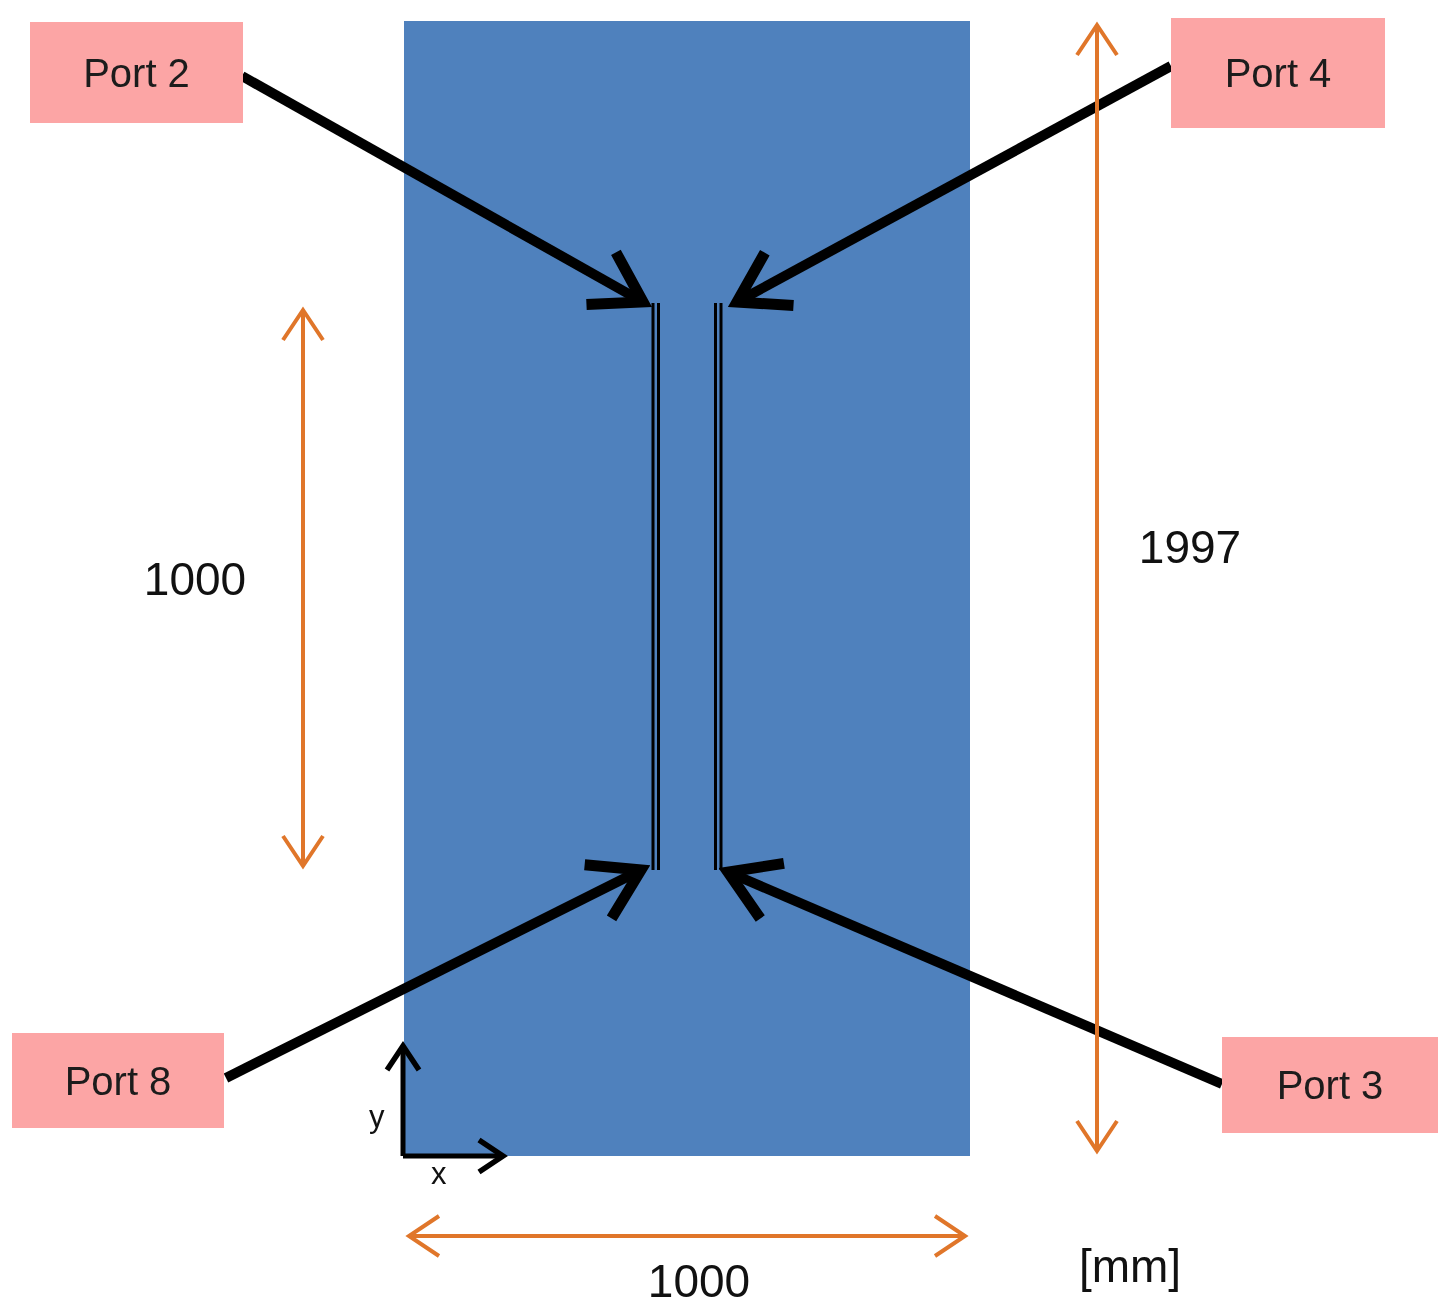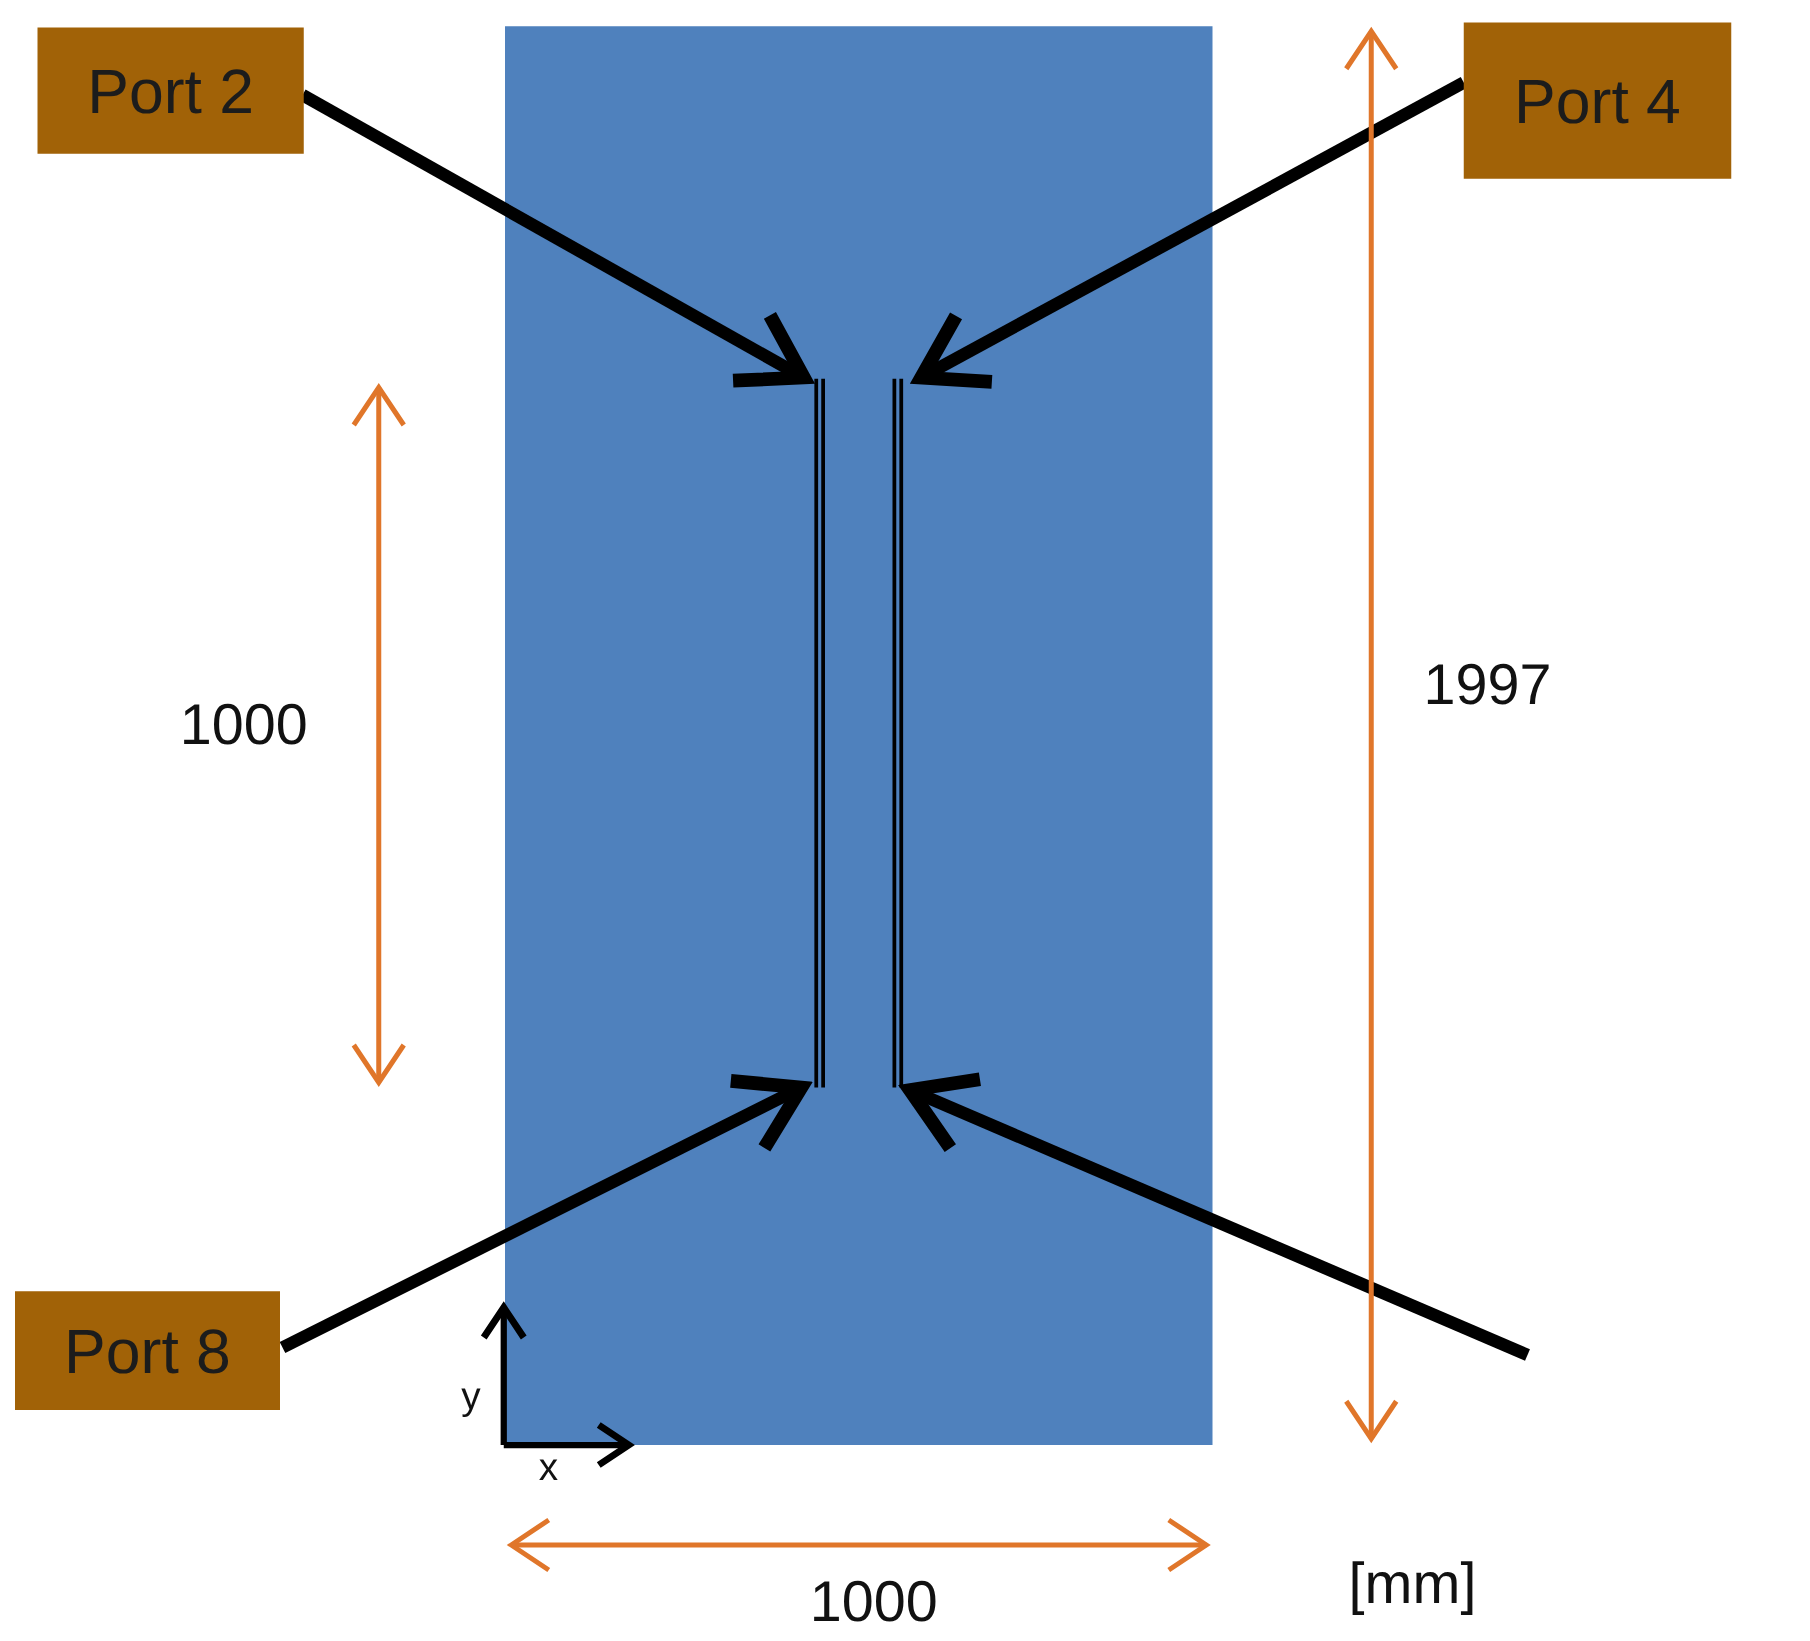--- a/index.html
+++ b/index.html
@@ -7,23 +7,23 @@
     position:relative;
     width:1448px;height:1313px;
     background:#ffffff;
     font-family:"Liberation Sans", sans-serif;
     color:#1f1f1f;
     overflow:hidden;
   }
   #diagram-svg{position:absolute;left:0;top:0;z-index:1;}
   .port-label{
     position:absolute;z-index:2;
-    background:#a16207;
+    background:#fca5a5;
     display:flex;align-items:center;justify-content:center;
-    font-size:50px;line-height:1;color:#1c1c1c;
+    font-size:40px;line-height:1;color:#1c1c1c;
   }
   .dim-text{
     position:absolute;z-index:2;
     font-size:46px;line-height:1;color:#111111;
     text-align:center;
   }
   .axis-text{
     position:absolute;z-index:2;
     font-size:31px;line-height:1;color:#111111;
   }
@@ -62,22 +62,23 @@
 
     <line x1="303" y1="310" x2="303" y2="866" stroke-width="4" marker-start="url(#mk-orange)" marker-end="url(#mk-orange)" stroke="#e0762a"></line>
     <line x1="1097" y1="25" x2="1097" y2="1151" stroke-width="4" marker-start="url(#mk-orange)" marker-end="url(#mk-orange)" stroke="#e0762a"></line>
     <line x1="409" y1="1236" x2="965" y2="1236" stroke-width="4" marker-start="url(#mk-orange)" marker-end="url(#mk-orange)" stroke="#e0762a"></line>
 
     <line x1="403" y1="1156" x2="403" y2="1046" stroke-width="5" marker-end="url(#mk-axis)" stroke="#000000"></line>
     <line x1="403" y1="1156" x2="503" y2="1156" stroke-width="5" marker-end="url(#mk-axis)" stroke="#000000"></line>
   </svg>
 
   <div class="port-label" style="left:30px;top:22px;width:213px;height:101px;">Port 2</div>
-  <div class="port-label" style="left:1171px;top:18px;width:214px;height:125px;">Port 4</div>
+  <div class="port-label" style="left:1171px;top:18px;width:214px;height:110px;">Port 4</div>
   <div class="port-label" style="left:12px;top:1033px;width:212px;height:95px;">Port 8</div>
+  <div class="port-label" style="left:1222px;top:1037px;width:216px;height:96px;">Port 3</div>
 
   <div class="dim-text" style="left:120px;top:556px;width:150px;">1000</div>
   <div class="dim-text" style="left:1135px;top:524px;width:110px;">1997</div>
   <div class="dim-text" style="left:629px;top:1258px;width:140px;">1000</div>
   <div class="dim-text" style="left:1060px;top:1243px;width:140px;">[mm]</div>
 
   <div class="axis-text" style="left:369px;top:1101px;">y</div>
   <div class="axis-text" style="left:431px;top:1158px;">x</div>
 
 </div>

